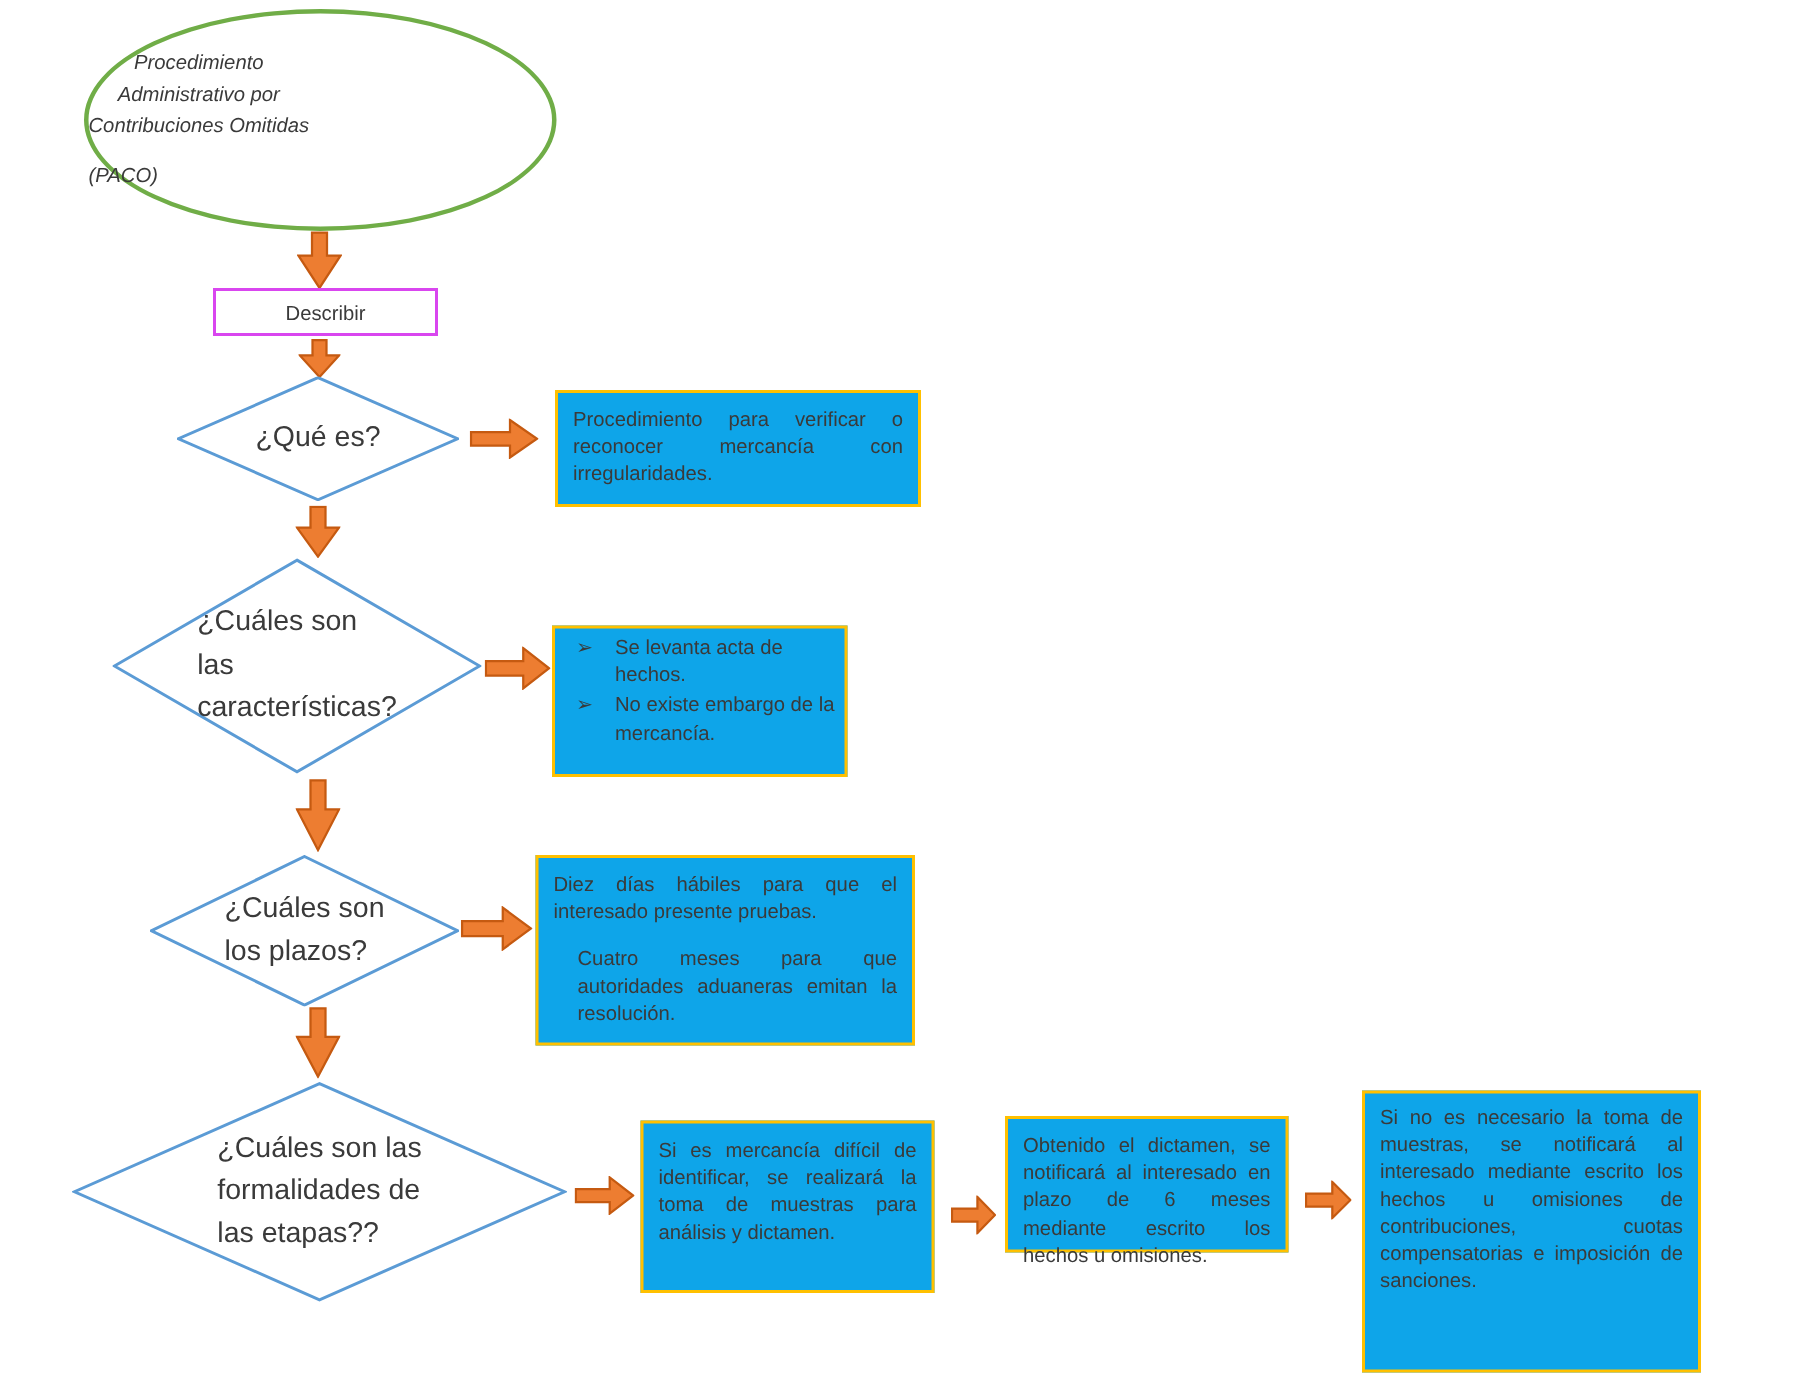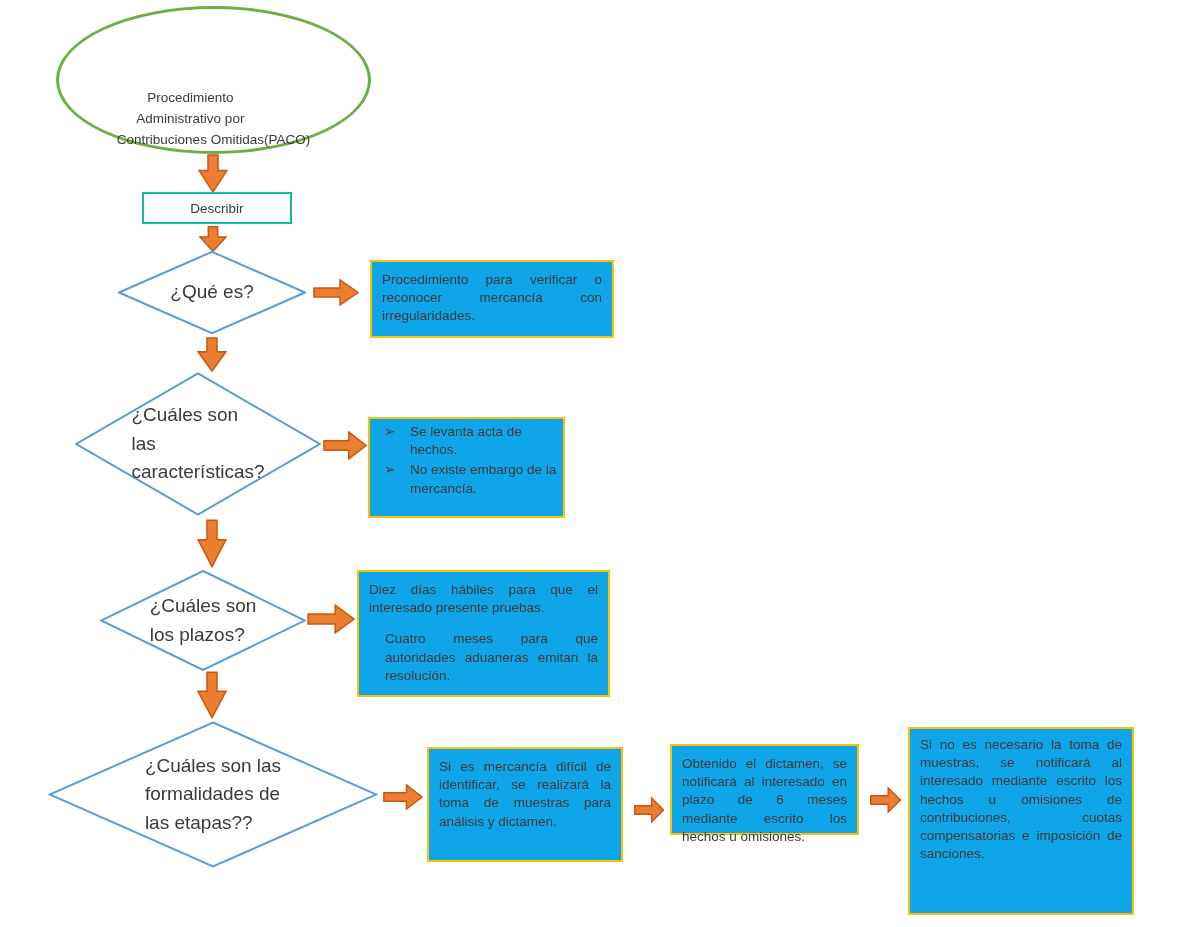--- a/index.html
+++ b/index.html
@@ -4,28 +4,28 @@
 <style>
   html,body{margin:0;padding:0;background:#ffffff;}
   .canvas{
     position:relative;width:1200px;height:927px;background:#ffffff;
     font-family:"Liberation Sans",sans-serif;color:#3a3a3a;overflow:hidden;
   }
   .abs{position:absolute;box-sizing:border-box;}
   
   .ellipse{
     border:3px solid #70AD47;border-radius:50%;
-    display:flex;flex-direction:row;align-items:flex-end;justify-content:center;
-    text-align:center;font-size:13.5px;line-height:1.55;background:#fff;
+    display:flex;flex-direction:column;align-items:flex-start;justify-content:center;
+    text-align:center;font-size:13.5px;line-height:1.55;background:#fff;font-style:italic;
   }
   .ellipse .acronym{margin-top:12px;}
   .pre{white-space:pre-line;}
   
   .step-rect{
-    border:2px solid #14b8a6;background:#fff;
+    border:2px solid #d946ef;background:#fff;
     display:flex;align-items:center;justify-content:center;
     font-size:13.5px;
   }
   
   .diamond{overflow:visible;}
   .diamond svg{position:absolute;left:0;top:0;width:100%;height:100%;}
   .diamond .dlabel{
     position:absolute;inset:0;display:flex;align-items:center;justify-content:center;
     text-align:left;font-size:19px;line-height:1.5;
   }

